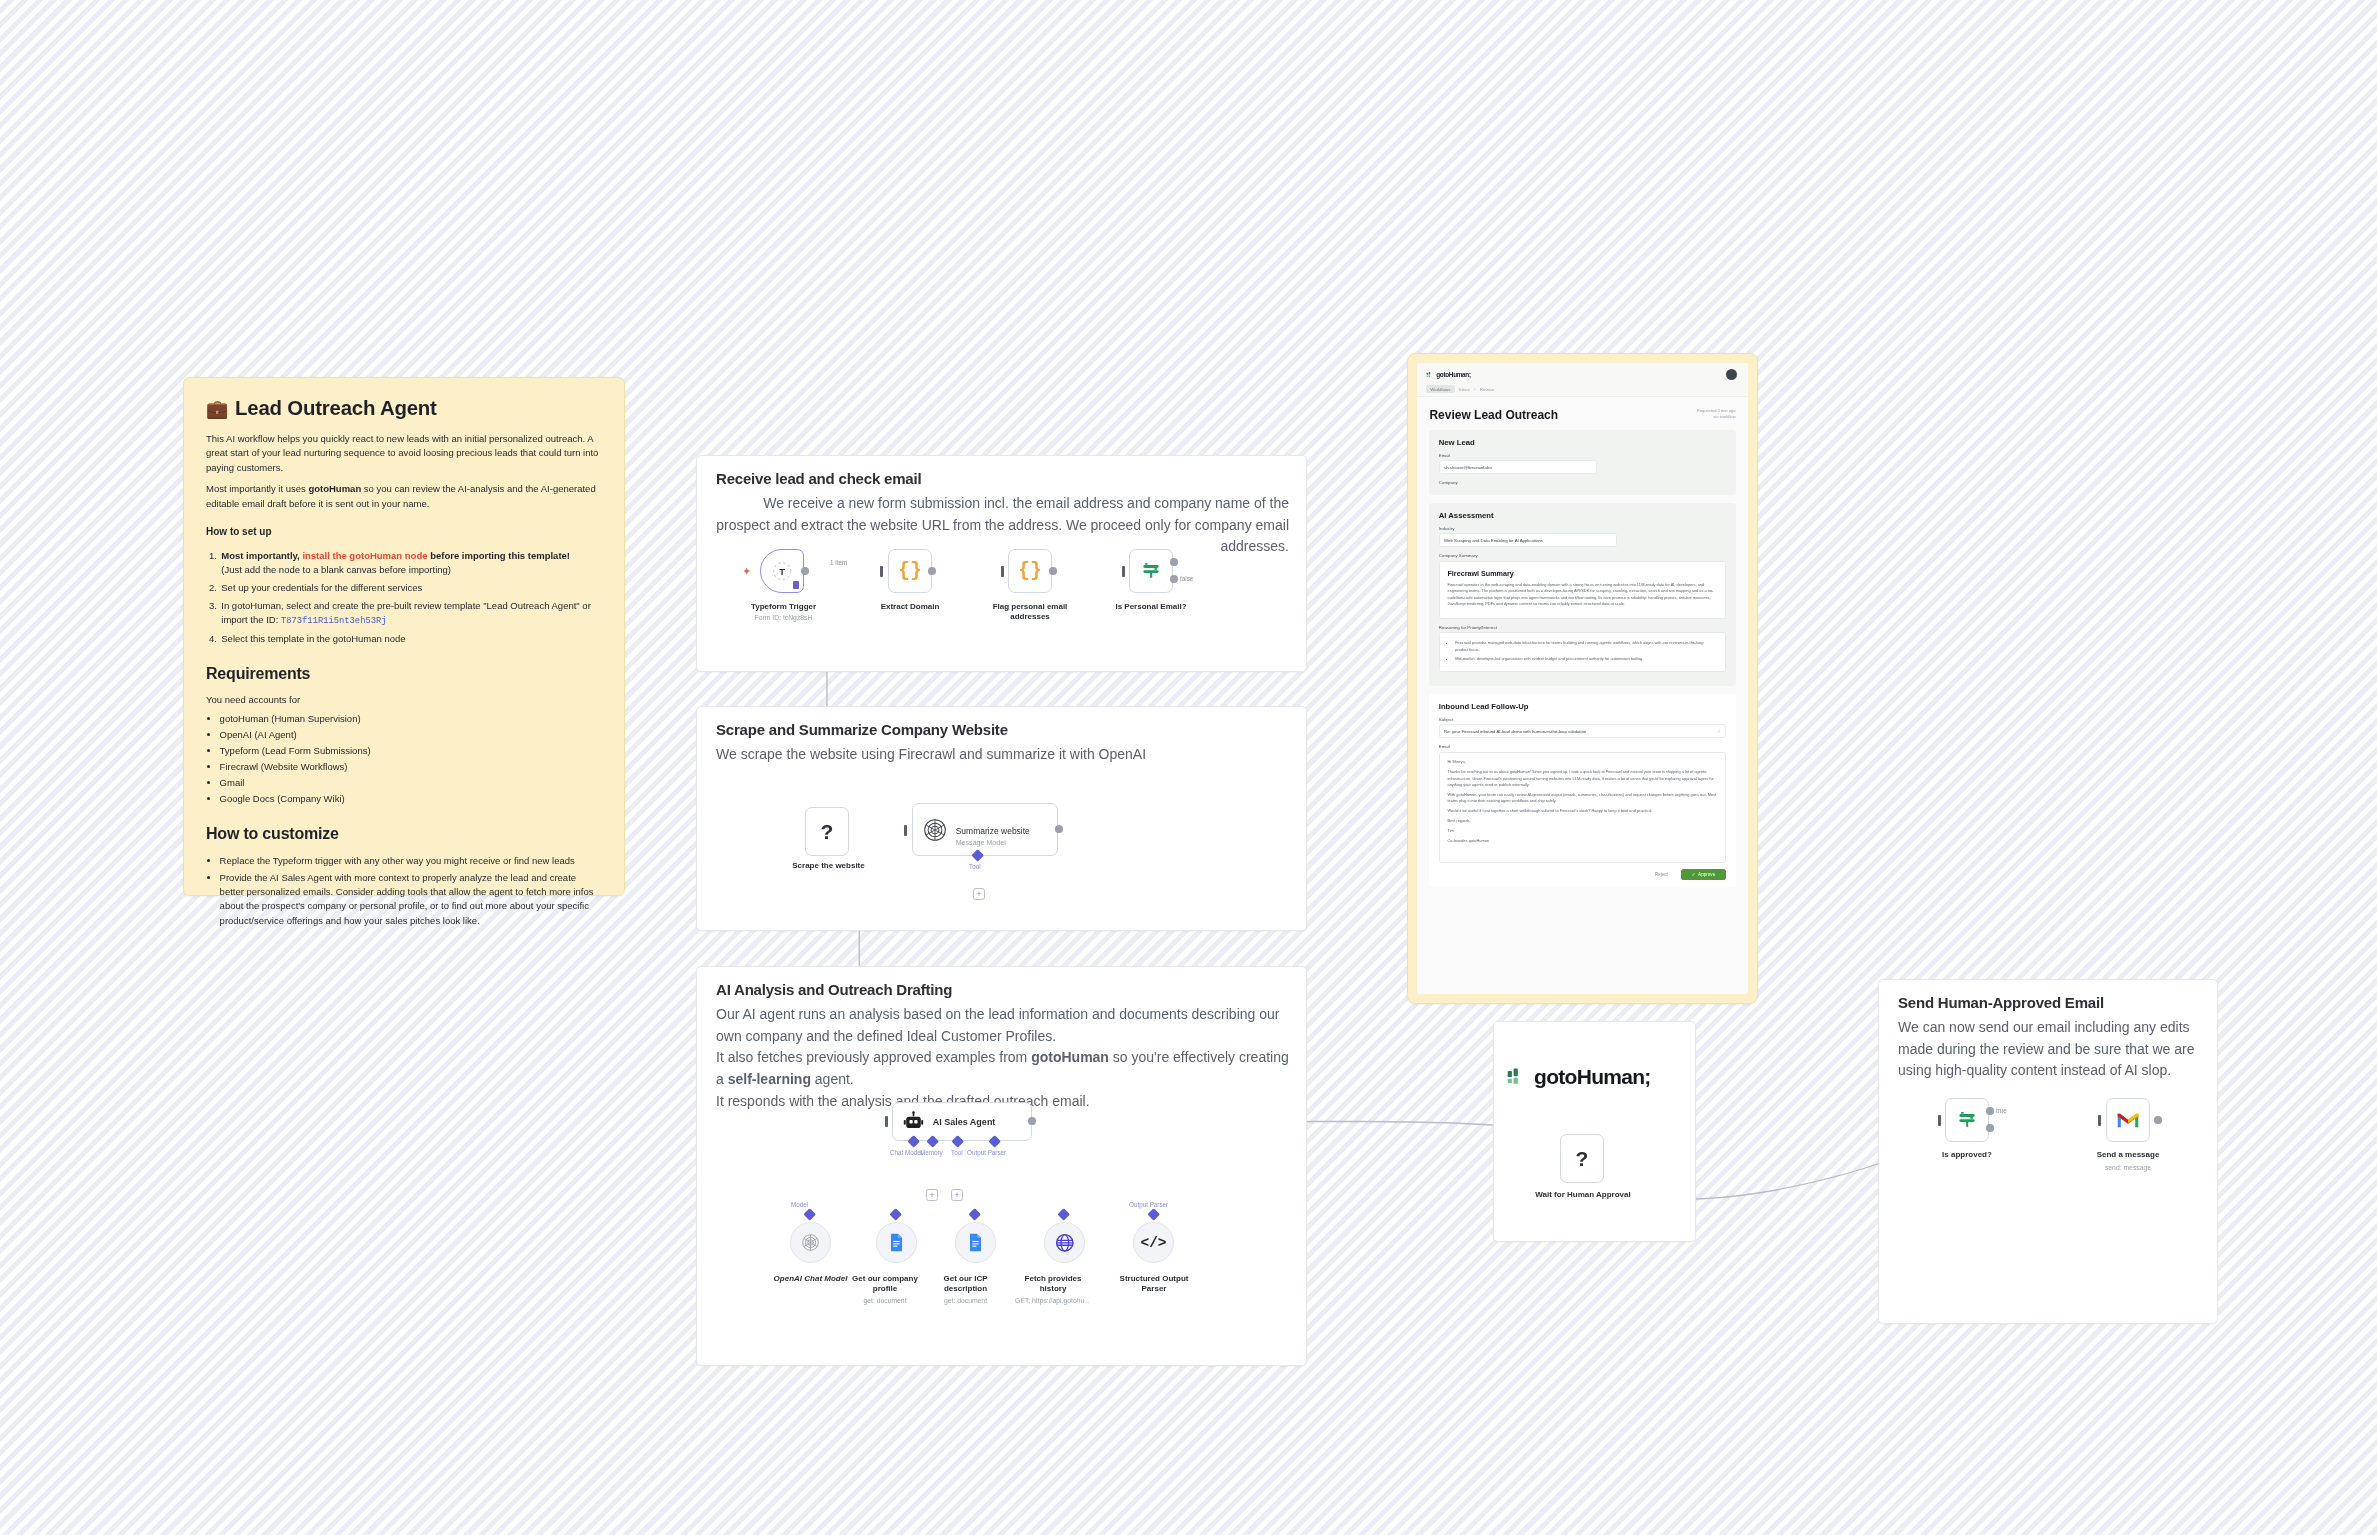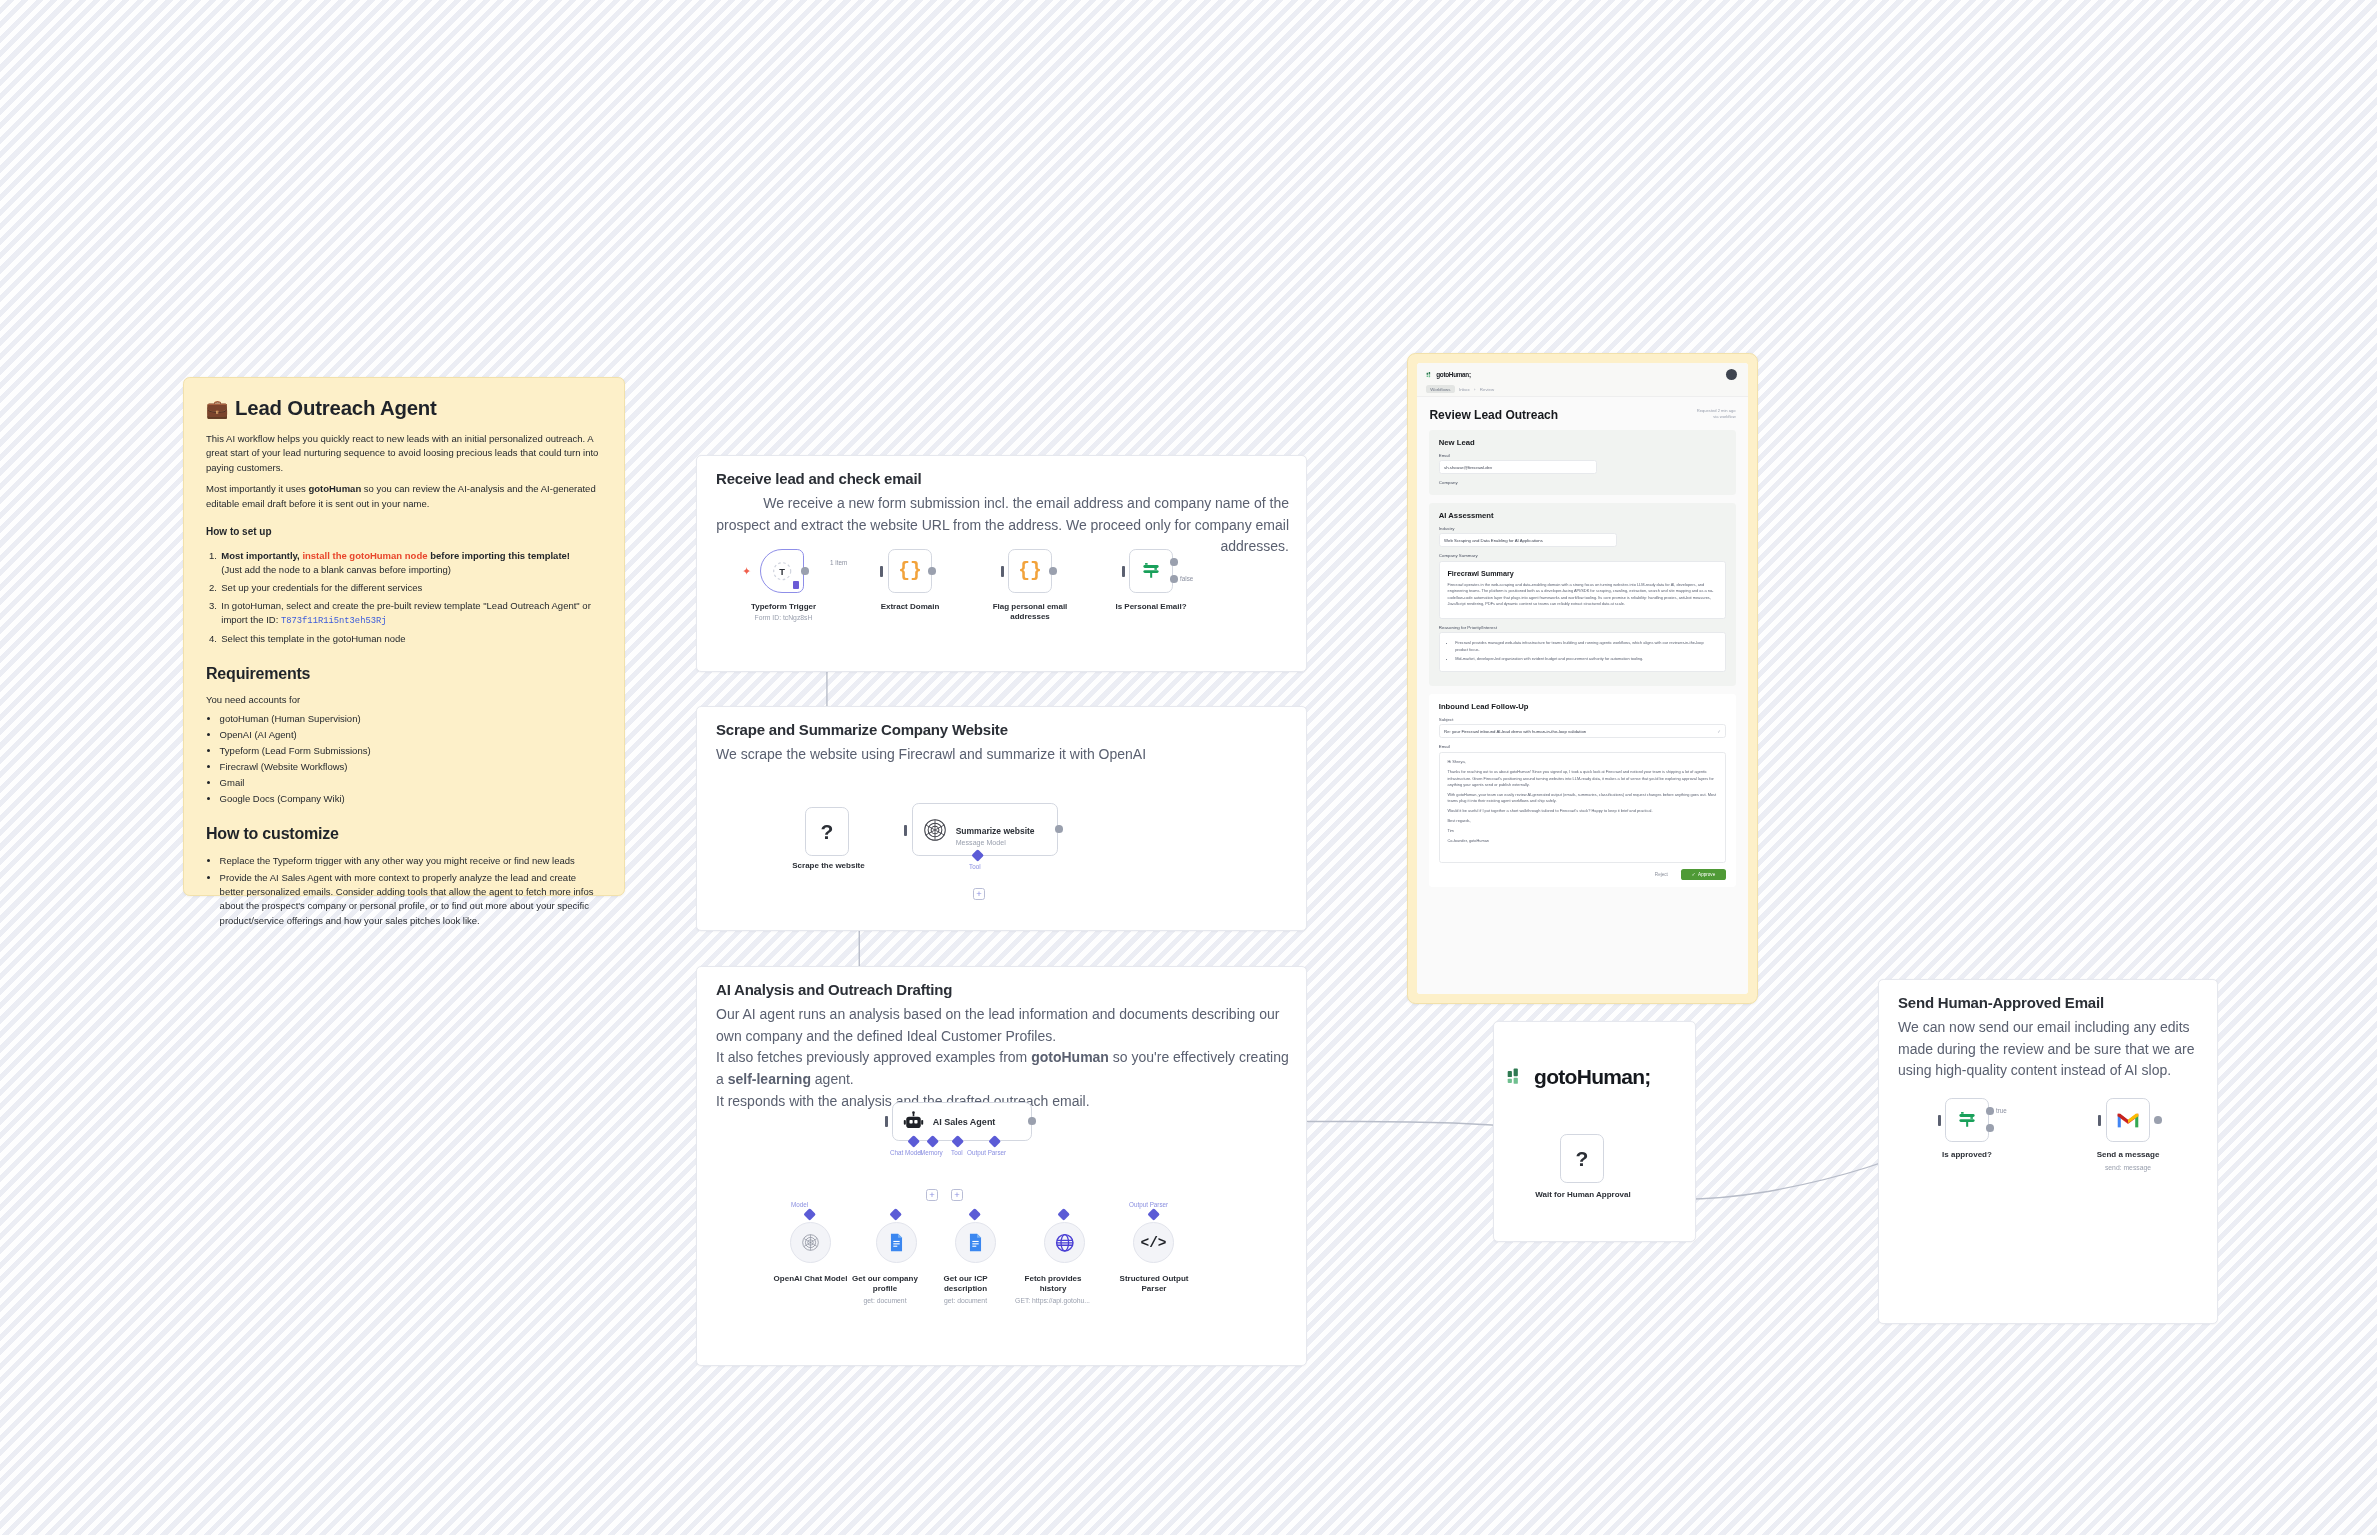--- a/index.html
+++ b/index.html
@@ -110,21 +110,21 @@
   
   .node.wide {
     width: 140px; height: 39px; justify-content: flex-start; padding-left: 10.2px; gap: 8.5px;
   }
   .node.wide .txt { font-size: 9px; font-weight: 600; color: #2b2f36; }
 
   
   .node.msg {
     width: 146px; height: 53px; justify-content: flex-start; padding-left: 10.2px; gap: 8.5px;
   }
-  .node.msg .mm-txt .t1 { font-size: 8.5px; font-weight: 700; color: #2b2f36; line-height: 1.25; margin-top: 14px; }
+  .node.msg .mm-txt .t1 { font-size: 8.5px; font-weight: 400; color: #2b2f36; line-height: 1.25; margin-top: 14px; }
   .node.msg .mm-txt .t2 { font-size: 7.1px; color: #9aa0ae; margin-top: 1.7px; }
 
   
   .subnode {
     position: absolute; width: 41px; height: 41px; border-radius: 50%;
     background: #f3f4f8; border: 1px solid #e2e4ec;
     display: flex; align-items: center; justify-content: center;
   }
   .diamond {
     position: absolute; width: 9.4px; height: 9.4px; background: #5b5bd6;
@@ -374,21 +374,21 @@
   <div class="conn-label" style="left:791px; top:1201px;">Model</div>
   <div class="diamond" style="left:805px; top:1210px;"></div>
   <div class="subnode" style="left:790px; top:1222px;">
     <svg width="19" height="19" viewBox="0 0 28 28">
       <circle cx="14" cy="14" r="11.5" fill="none" stroke="#878c99" stroke-width="1.1"></circle>
       <circle cx="14" cy="14" r="7.5" fill="none" stroke="#878c99" stroke-width="1.1"></circle>
       <circle cx="14" cy="14" r="4" fill="none" stroke="#878c99" stroke-width="1.1"></circle>
       <path d="M14 2.5 L14 25.5 M4 8 L24 20 M4 20 L24 8" stroke="#878c99" stroke-width=".9" fill="none"></path>
     </svg>
   </div>
-  <div class="node-label" style="left:749px; top:1274px; width:123px;">OpenAI Chat Model</div>
+  <div class="node-label" style="left:749px; top:1274px; width:123px;font-style:italic;">OpenAI Chat Model</div>
 
   <div class="diamond" style="left:891px; top:1210px;"></div>
   <div class="subnode" style="left:876px; top:1222px;">
     <svg width="17" height="19" viewBox="0 0 20 24">
       <path d="M3 1 h9 l5 5 v17 h-14 z" fill="#3b87f0"></path>
       <path d="M12 1 l5 5 h-5 z" fill="#7ab3f5"></path>
       <rect x="6" y="10" width="8" height="1.4" fill="#fff"></rect>
       <rect x="6" y="13" width="8" height="1.4" fill="#fff"></rect>
       <rect x="6" y="16" width="5" height="1.4" fill="#fff"></rect>
     </svg>

